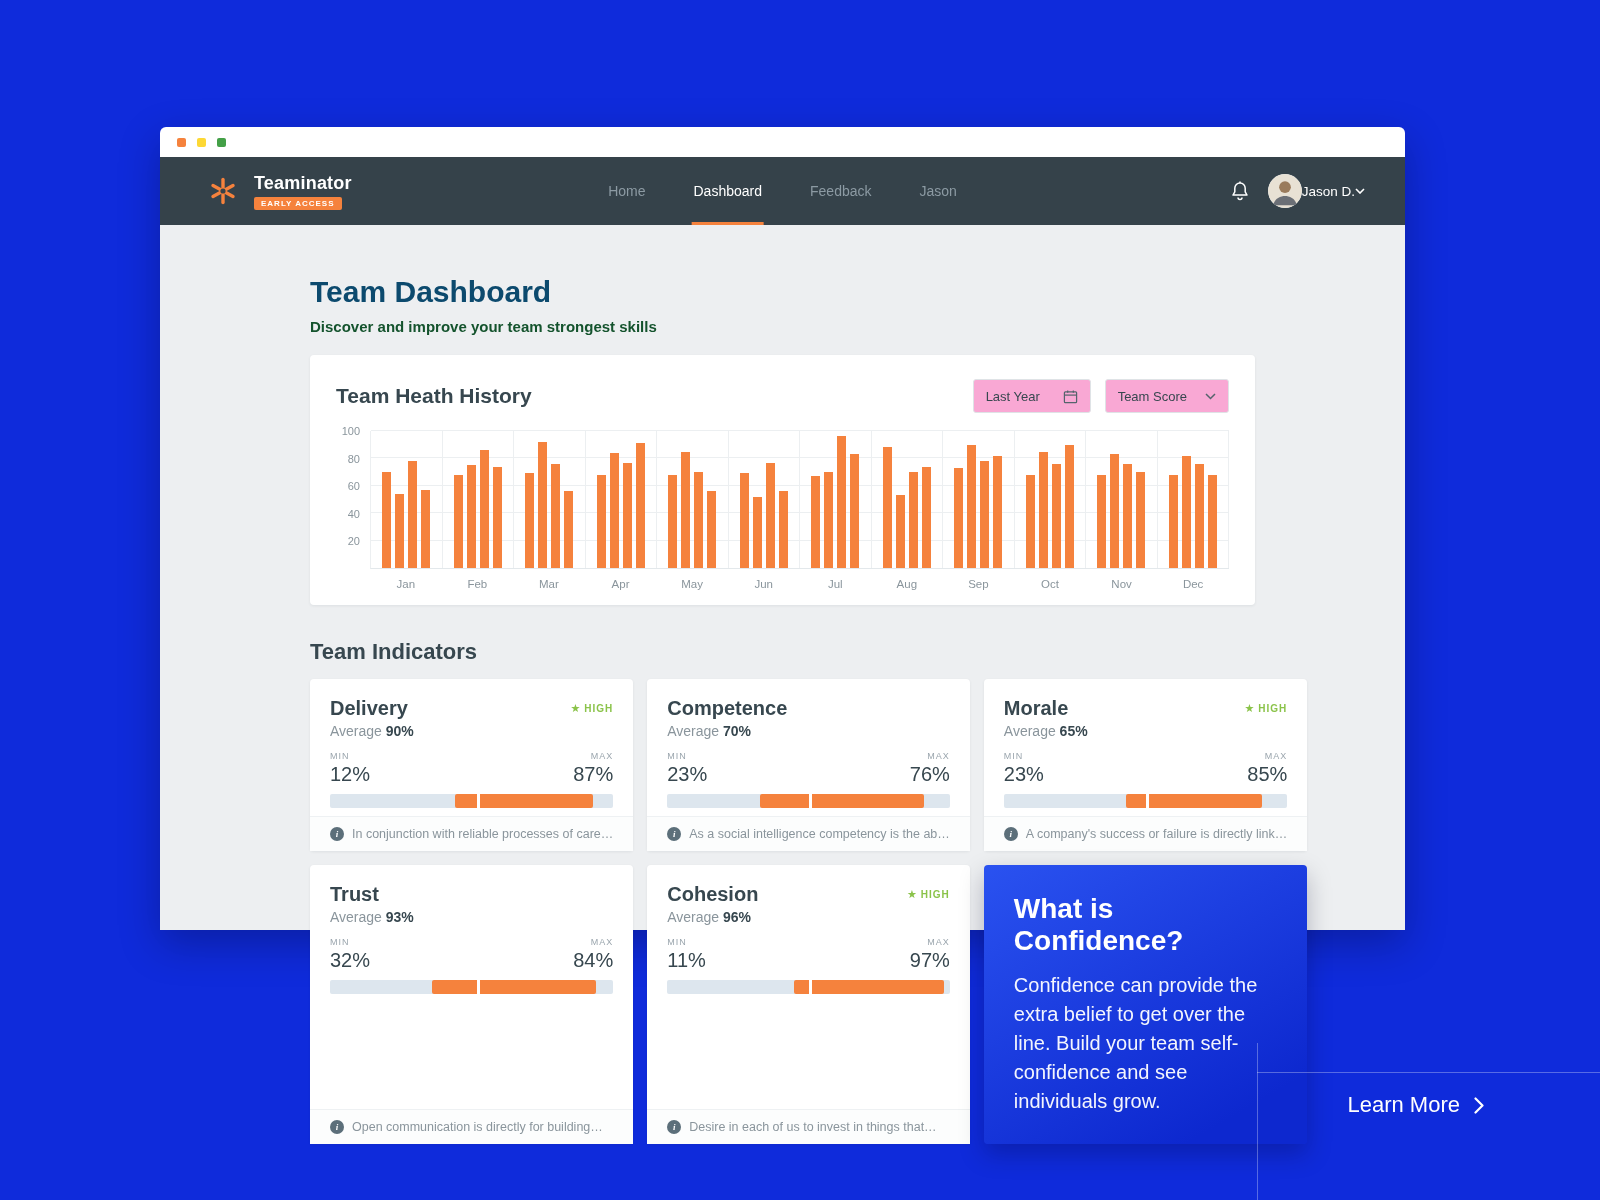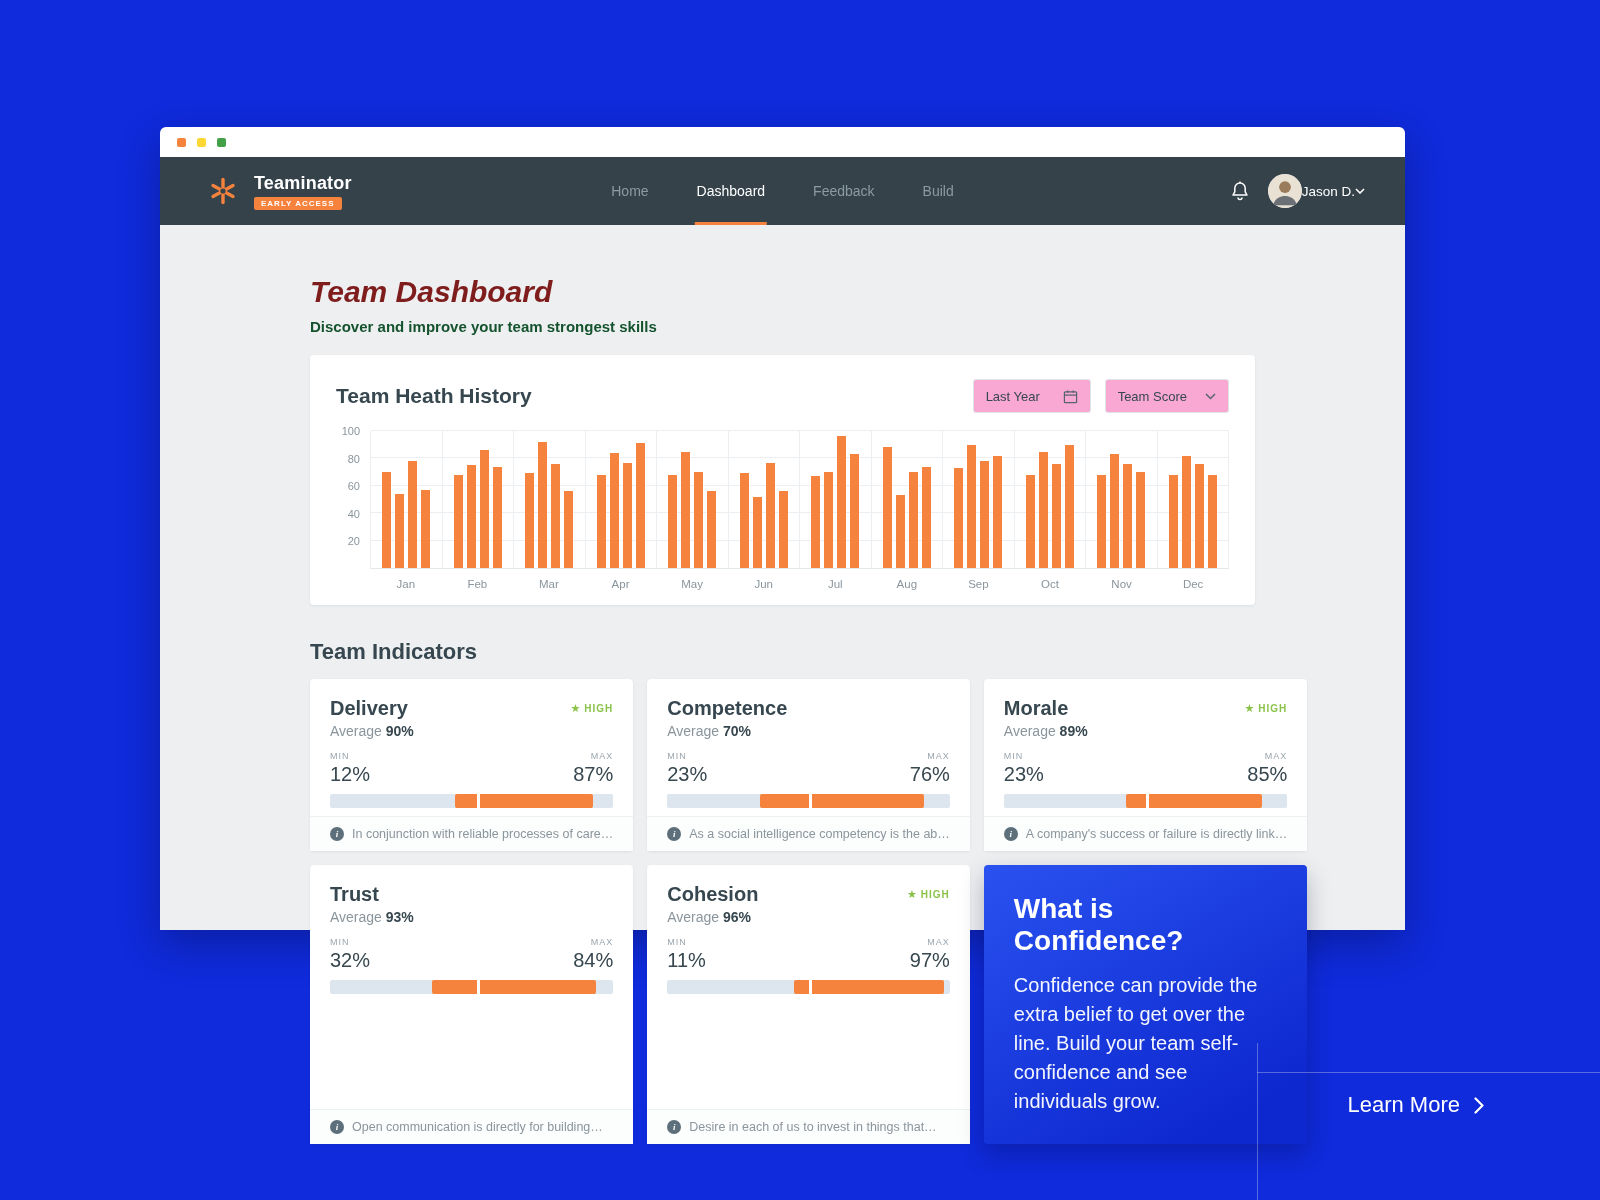--- a/index.html
+++ b/index.html
@@ -51,21 +51,21 @@
   .nav-right { display: flex; align-items: center; gap: 18px; }
   .bell { cursor: pointer; display:flex; }
   .user { display: flex; align-items: center; cursor: pointer; }
   .avatar { width: 34px; height: 34px; border-radius: 50%; overflow:hidden; background:#dfe6ec; }
   .user-name { color: #ffffff; font-size: 13.5px; }
 
   
   .app-body {
     background: #edeff1; height: 705px; padding: 50px 150px 0 150px; overflow: visible;
   }
-  .page-title { font-size: 30px; font-weight: 600; color: #7f1d1d; font-style: italic; }
+  .page-title { font-size: 30px; font-weight: 600; color: #0c4a6e; }
   .page-subtitle { margin-top: 9px; font-size: 15px; color: #14532d; font-weight: bold; }
 
   
   .card {
     background: #fff; border-radius: 4px; box-shadow: 0 1px 3px rgba(40,50,60,.08);
   }
   .history-card { margin-top: 20px; height: 250px; padding: 24px 26px 16px; }
   .history-head { display: flex; justify-content: space-between; align-items: center; }
   .history-title { font-size: 21px; font-weight: 600; color: #37474f; }
   .filters { display: flex; gap: 14px; }
@@ -173,21 +173,21 @@
       <span class="brand-text">
         <span class="brand-name">Teaminator</span>
         <span class="brand-badge">EARLY ACCESS</span>
       </span>
     </div>
 
     <div class="nav-links">
       <div class="nav-link">Home</div>
       <div class="nav-link active">Dashboard</div>
       <div class="nav-link">Feedback</div>
-      <div class="nav-link">Build</div>
+      <div class="nav-link">Jason</div>
     </div>
 
     <div class="nav-right">
       <span class="bell">
         <svg width="20" height="22" viewBox="0 0 20 22" fill="none" stroke="#ffffff" stroke-width="1.5" stroke-linejoin="round">
           <path d="M10 3a5.2 5.2 0 0 0-5.2 5.2v3.6L3 15h14l-1.8-3.2V8.2A5.2 5.2 0 0 0 10 3z"></path>
           <path d="M8 17.5a2 2 0 0 0 4 0"></path>
           <line x1="10" y1="1.5" x2="10" y2="3"></line>
         </svg>
       </span>
@@ -415,21 +415,21 @@
       <div class="card ind-card">
         <div class="ind-main">
           <div class="ind-head">
             <span class="ind-title">Morale</span>
             <span class="high-badge">
               <span class="badge-star">★</span>
               <span class="badge-text">HIGH</span>
             </span>
           </div>
           <div class="avg-line">
-            <span>Average</span> <span class="avg-value">89%</span>
+            <span>Average</span> <span class="avg-value">65%</span>
           </div>
           <div class="minmax">
             <div>
                 <div class="mm-label">MIN</div>
                  <div class="mm-value">23%</div>
               </div>
             <div class="mm-right">
                 <div class="mm-label">MAX</div>
                  <div class="mm-value">85%</div>
               </div>

